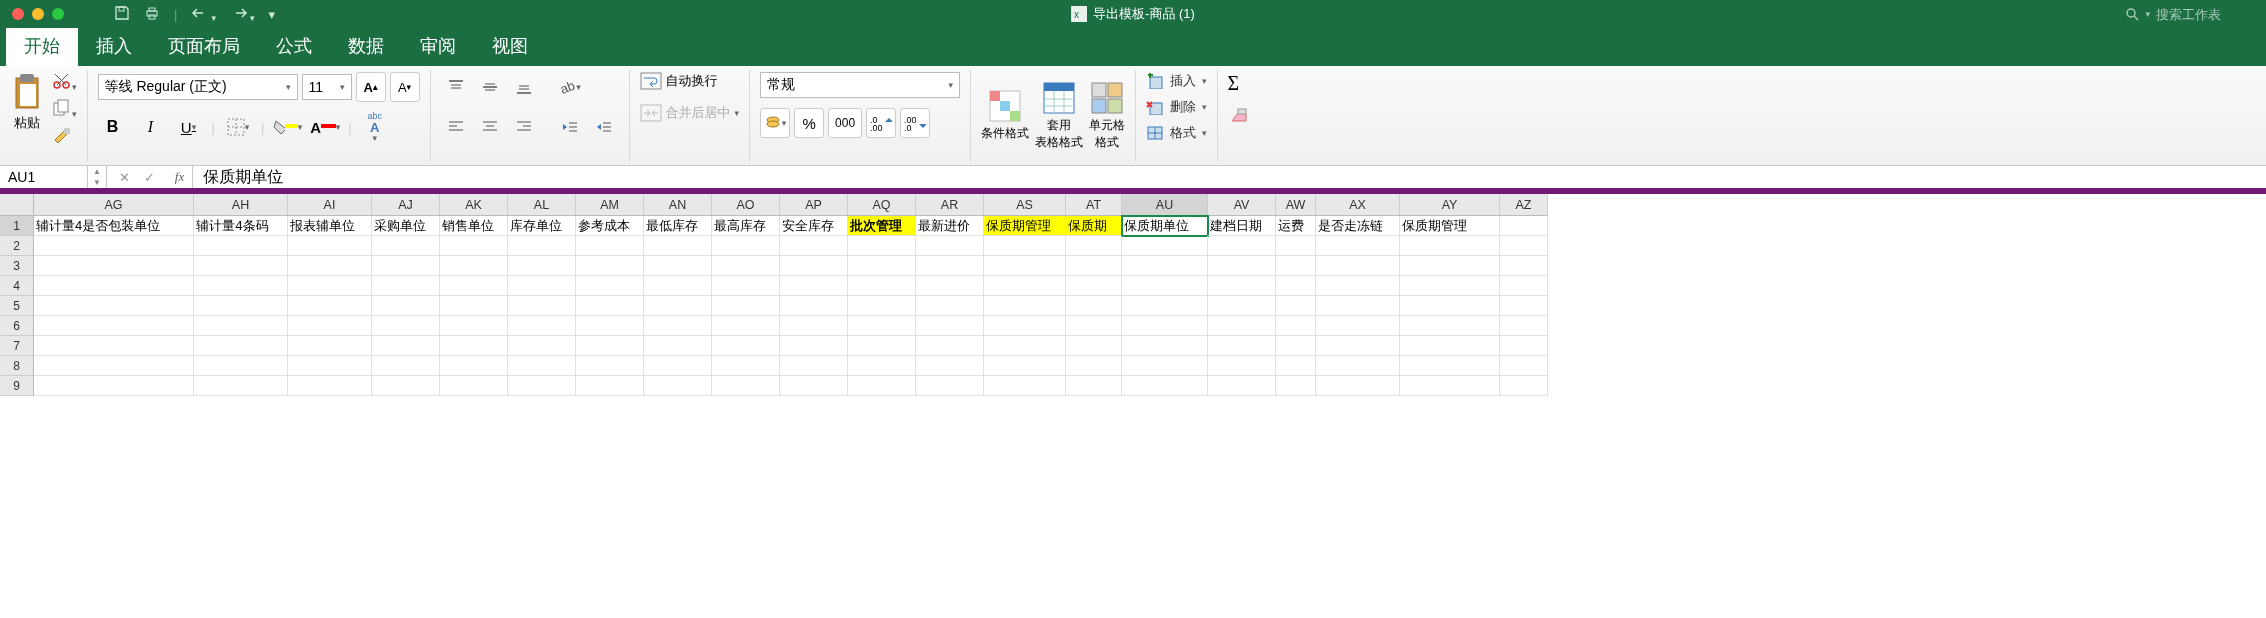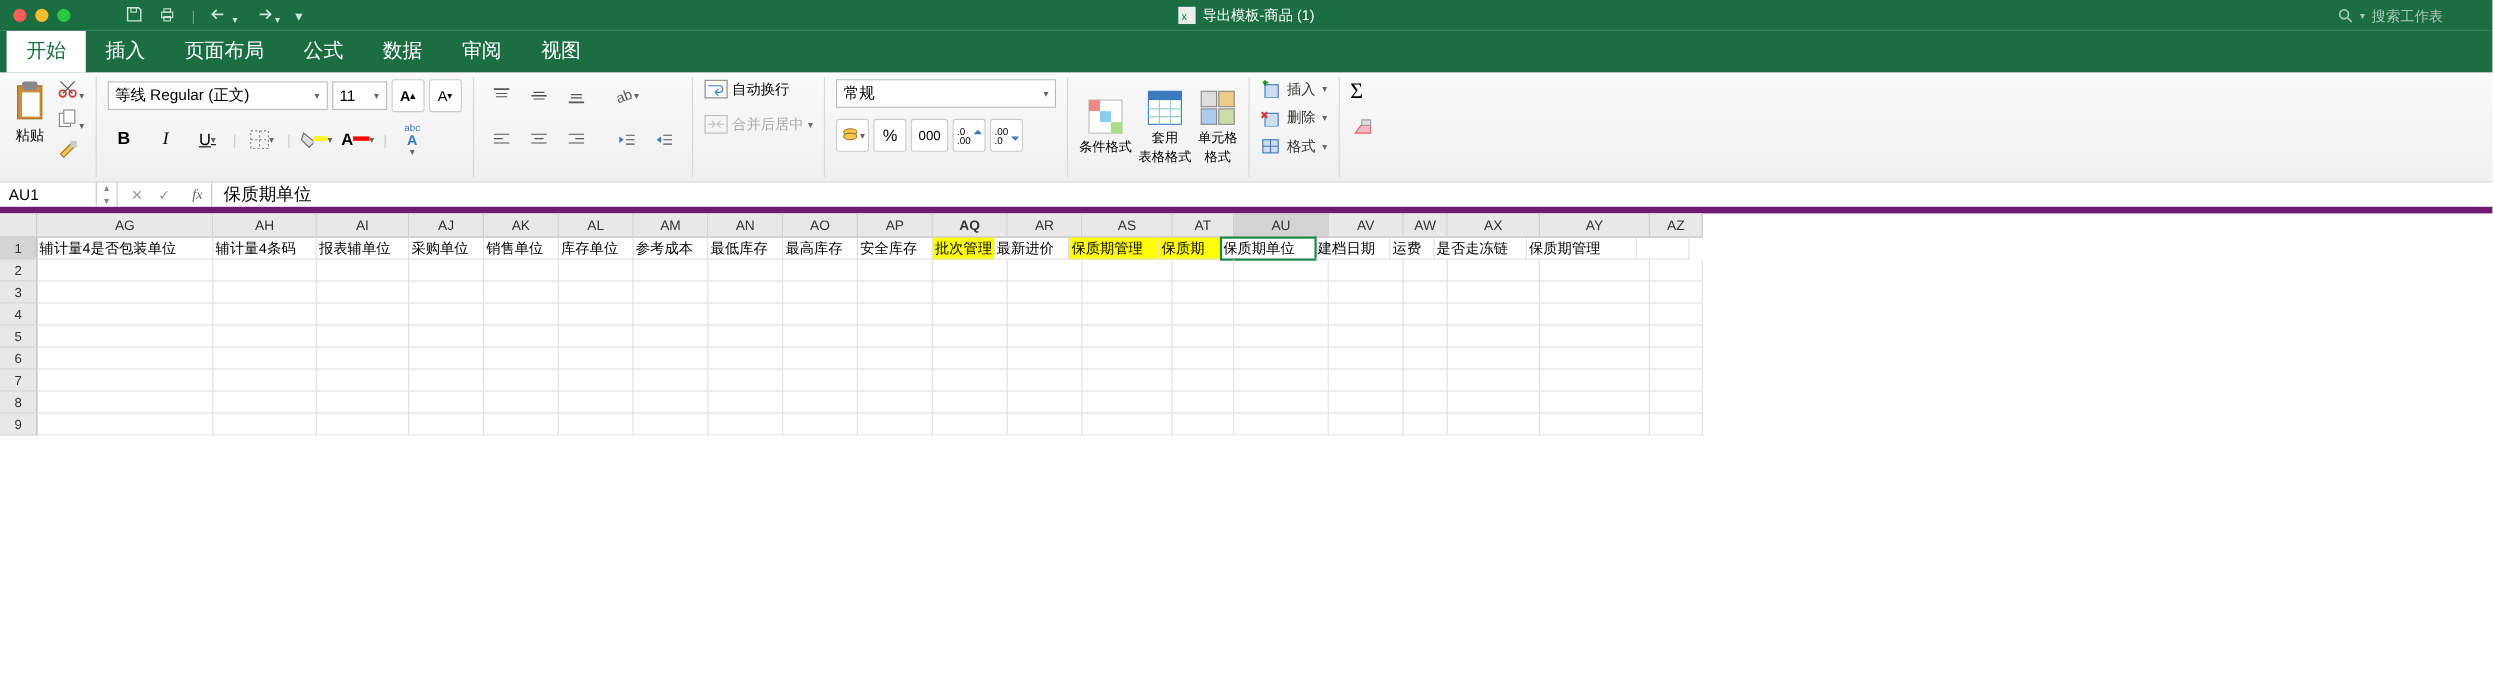--- a/index.html
+++ b/index.html
@@ -418,21 +418,21 @@
       <div class="colh" style="width: 160px;">AG</div>
       <div class="colh" style="width: 94px;">AH</div>
       <div class="colh" style="width: 84px;">AI</div>
       <div class="colh" style="width: 68px;">AJ</div>
       <div class="colh" style="width: 68px;">AK</div>
       <div class="colh" style="width: 68px;">AL</div>
       <div class="colh" style="width: 68px;">AM</div>
       <div class="colh" style="width: 68px;">AN</div>
       <div class="colh" style="width: 68px;">AO</div>
       <div class="colh" style="width: 68px;">AP</div>
-      <div class="colh" style="width: 68px; font-weight: bold;">AQ</div>
+      <div class="colh" style="width: 68px;">AQ</div>
       <div class="colh" style="width: 68px;">AR</div>
       <div class="colh" style="width: 82px;">AS</div>
       <div class="colh" style="width: 56px;">AT</div>
       <div class="colh sel" style="width: 86px;">AU</div>
       <div class="colh" style="width: 68px;">AV</div>
       <div class="colh" style="width: 40px;">AW</div>
       <div class="colh" style="width: 84px;">AX</div>
       <div class="colh" style="width: 100px;">AY</div>
       <div class="colh" style="width: 48px;">AZ</div>
     </div>
@@ -454,21 +454,21 @@
         <div class="cell" style="width: 160px;">辅计量4是否包装单位</div>
         <div class="cell" style="width: 94px; font-family: Liberation Mono, monospace;">辅计量4条码</div>
         <div class="cell" style="width: 84px;">报表辅单位</div>
         <div class="cell" style="width: 68px;">采购单位</div>
         <div class="cell" style="width: 68px;">销售单位</div>
         <div class="cell" style="width: 68px;">库存单位</div>
         <div class="cell" style="width: 68px;">参考成本</div>
         <div class="cell" style="width: 68px;">最低库存</div>
         <div class="cell" style="width: 68px;">最高库存</div>
         <div class="cell" style="width: 68px;">安全库存</div>
-        <div class="cell hl" style="width: 56px;">批次管理</div>
+        <div class="cell hl" style="width: 68px; font-weight: bold;">批次管理</div>
         <div class="cell" style="width: 68px;">最新进价</div>
         <div class="cell hl" style="width: 82px;">保质期管理</div>
         <div class="cell hl" style="width: 56px; text-align: center;">保质期</div>
         <div class="cell selected" style="width: 86px;">保质期单位</div>
         <div class="cell" style="width: 68px;">建档日期</div>
         <div class="cell" style="width: 40px;">运费</div>
         <div class="cell" style="width: 84px;">是否走冻链</div>
         <div class="cell" style="width: 100px;">保质期管理</div>
         <div class="cell" style="width: 48px;"></div>
       </div>

